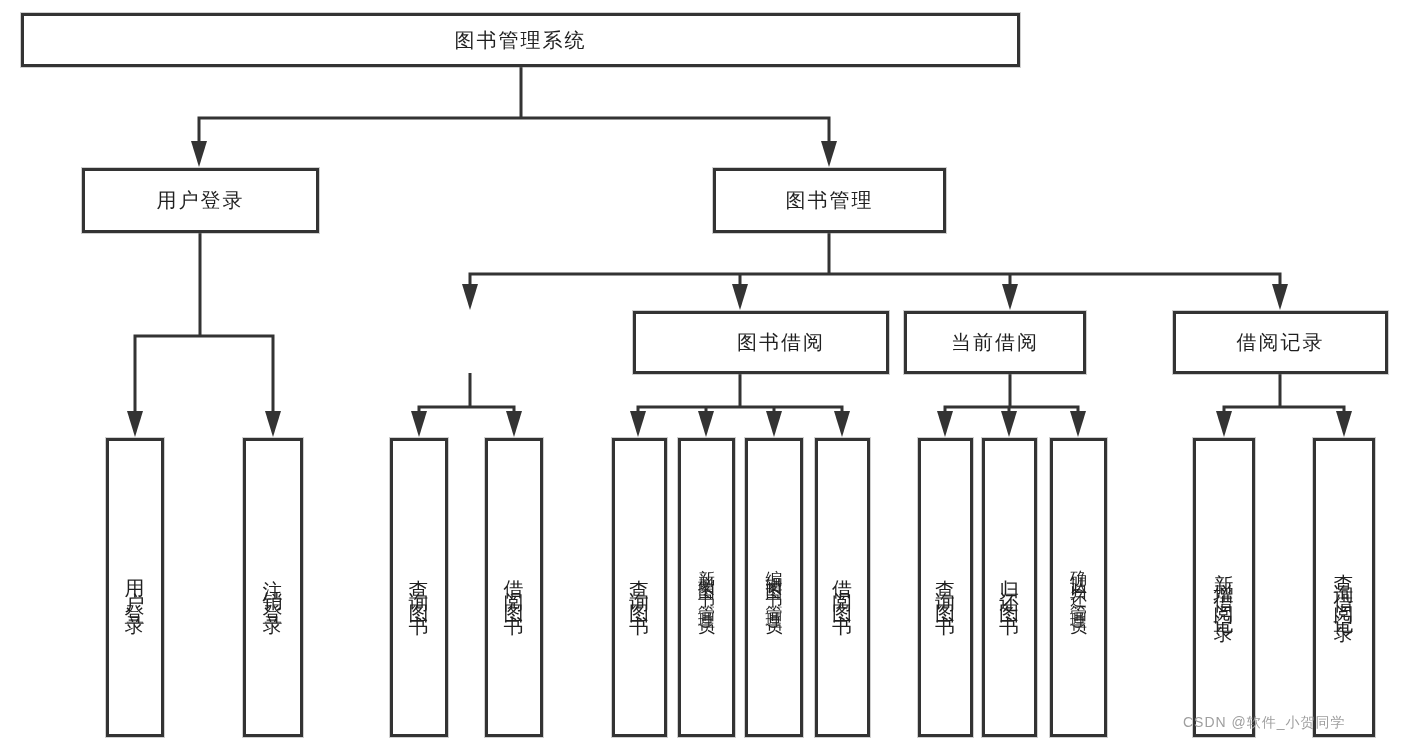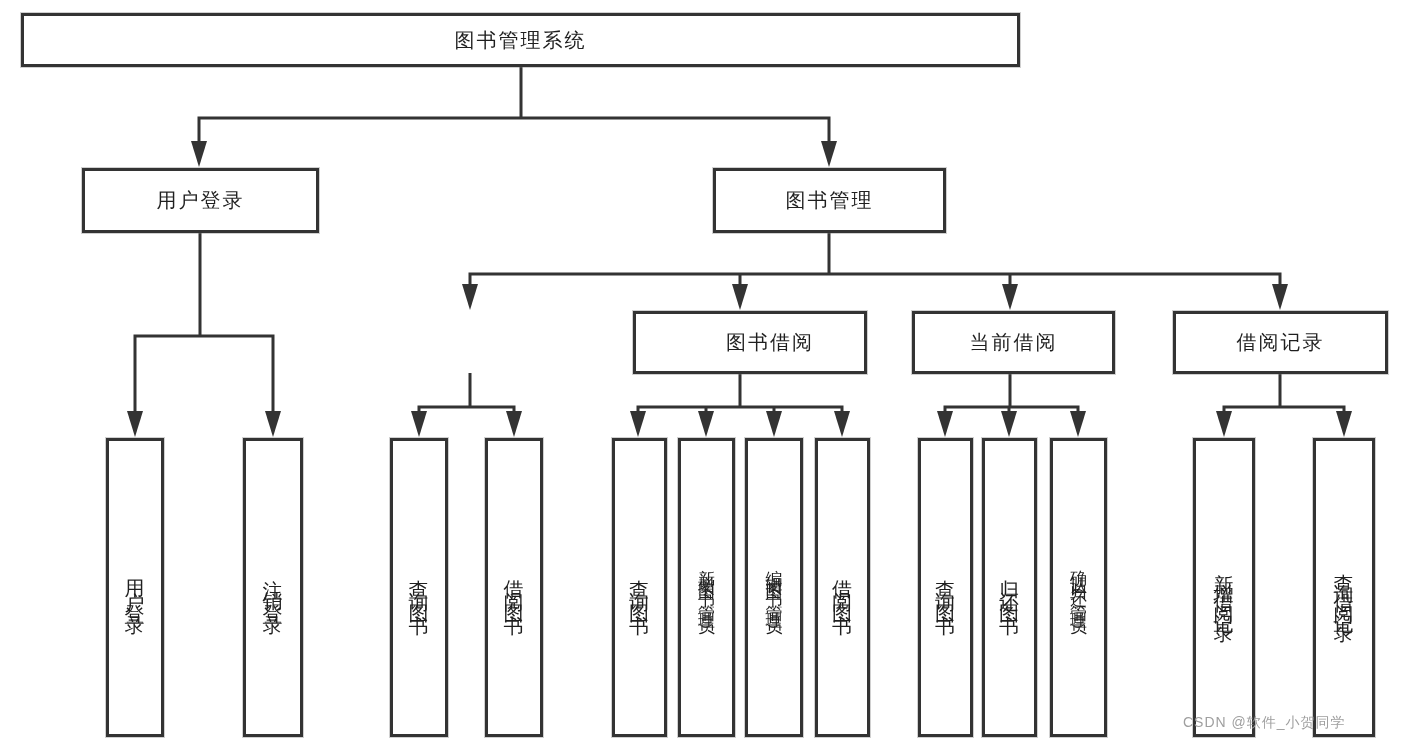--- a/index.html
+++ b/index.html
@@ -97,24 +97,24 @@
     <span class="label">图书管理系统</span>
   </div>
 
   <div class="node" style="left:82px; top:168px; width:237px; height:65px;">
     <span class="label">用户登录</span>
   </div>
   <div class="node" style="left:713px; top:168px; width:233px; height:65px;">
     <span class="label">图书管理</span>
   </div>
 
-  <div class="node" style="left:633px; top:311px; width:234px; height:63px;padding-left:40px;">
+  <div class="node" style="left:633px; top:311px; width:256px; height:63px;padding-left:40px;">
     <span class="label">图书借阅</span>
   </div>
-  <div class="node" style="left:904px; top:311px; width:203px; height:63px;margin-left:8px;">
+  <div class="node" style="left:904px; top:311px; width:182px; height:63px;">
     <span class="label">当前借阅</span>
   </div>
   <div class="node" style="left:1173px; top:311px; width:215px; height:63px;">
     <span class="label">借阅记录</span>
   </div>
 
   <div class="node vertical" style="left:106px; top:438px; width:58px; height:299px;">
     <span class="label">用户登录</span>
   </div>
   <div class="node vertical" style="left:243px; top:438px; width:60px; height:299px;">

